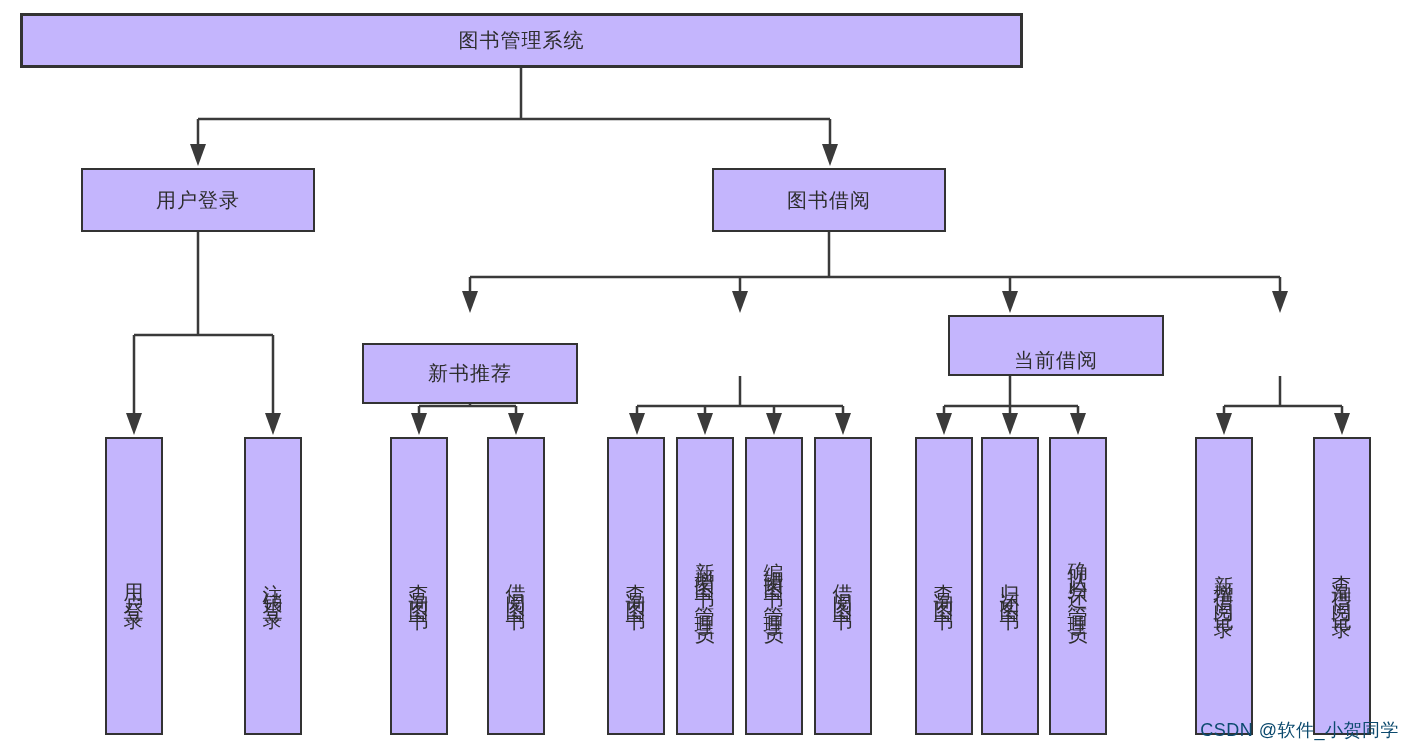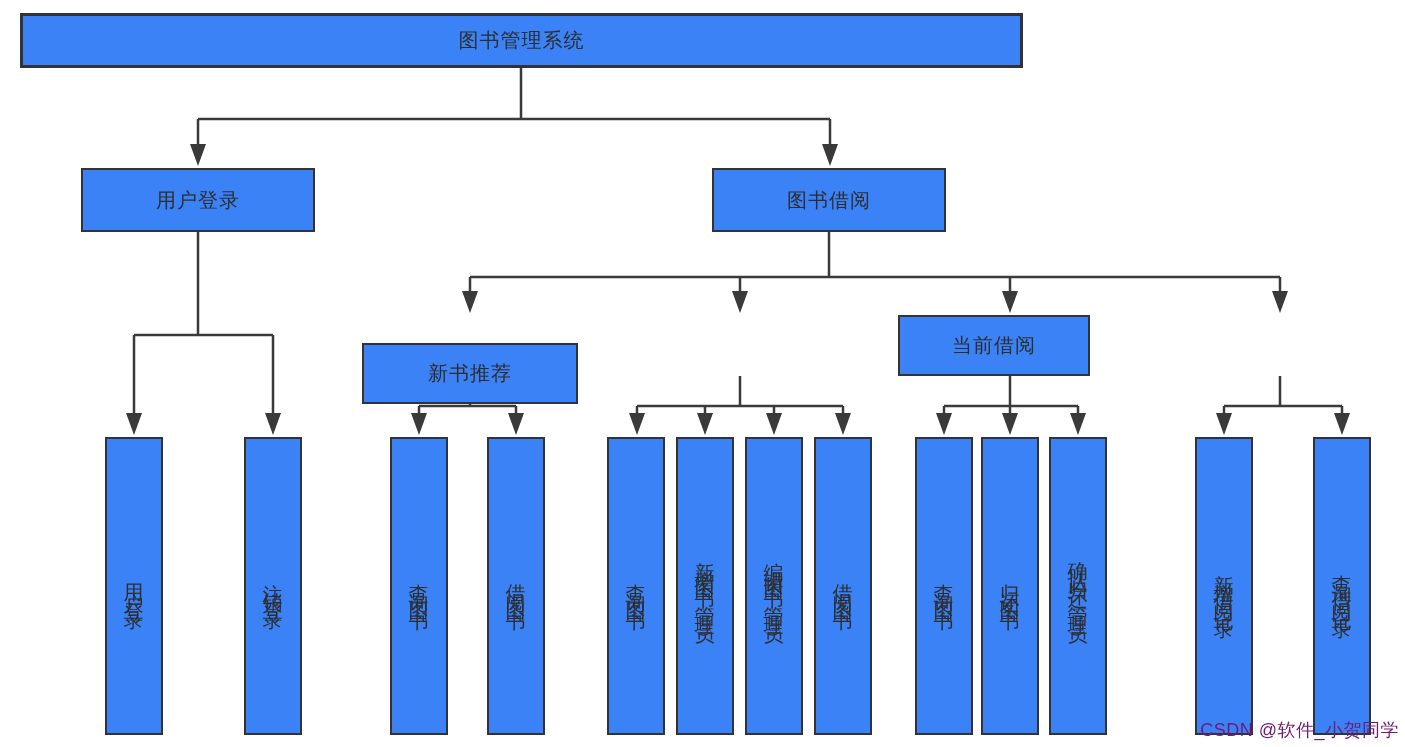--- a/index.html
+++ b/index.html
@@ -27,21 +27,21 @@
     stroke-width: 2.5;
     fill: none;
   }
   #connectors polygon {
     fill: #3a3a3a;
     stroke: none;
   }
   .box {
     position: absolute;
     box-sizing: border-box;
-    background: #3b82f6;
+    background: #c4b5fd;
     border: 2px solid #333333;
     display: flex;
     align-items: center;
     justify-content: center;
   }
   .box-h span {
     font-size: 20px;
     color: #2d2d2d;
     letter-spacing: 1px;
     white-space: nowrap;
@@ -55,21 +55,21 @@
     font-size: 20px;
     letter-spacing: 9px;
     line-height: 1.1;
     color: #2d2d2d;
   }
   .watermark {
     position: absolute;
     right: 6px;
     bottom: 5px;
     font-size: 18px;
-    color: #701a75;
+    color: #0c4a6e;
     letter-spacing: 0.5px;
     white-space: nowrap;
     margin-left: 44px;
   }
 </style>
 </head>
 <body>
 
 <div id="stage">
 
@@ -116,21 +116,21 @@
   <div class="box box-h" style="left:81px; top:168px; width:234px; height:64px;">
     <span>用户登录</span>
   </div>
   <div class="box box-h" style="left:712px; top:168px; width:234px; height:64px;">
     <span>图书借阅</span>
   </div>
 
   <div class="box box-h" style="left:362px; top:315px; width:216px; height:61px;margin-top:28px;">
     <span>新书推荐</span>
   </div>
-  <div class="box box-h" style="left:898px; top:315px; width:192px; height:61px;">
+  <div class="box box-h" style="left:948px; top:315px; width:216px; height:61px;align-items:flex-end;">
     <span>当前借阅</span>
   </div>
 
   <div class="box box-v" style="left:105px; top:437px; width:58px; height:298px;">
     <span>用户登录</span>
   </div>
   <div class="box box-v" style="left:244px; top:437px; width:58px; height:298px;">
     <span>注销登录</span>
   </div>
   <div class="box box-v" style="left:390px; top:437px; width:58px; height:298px;">

